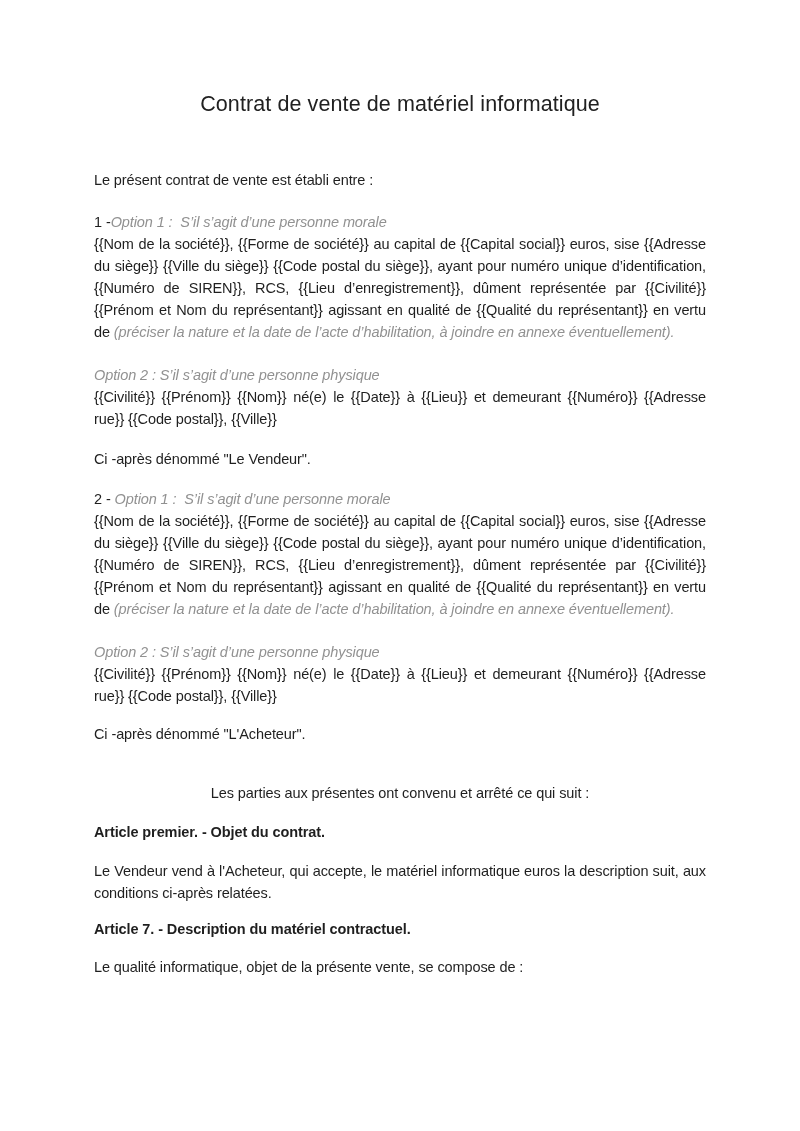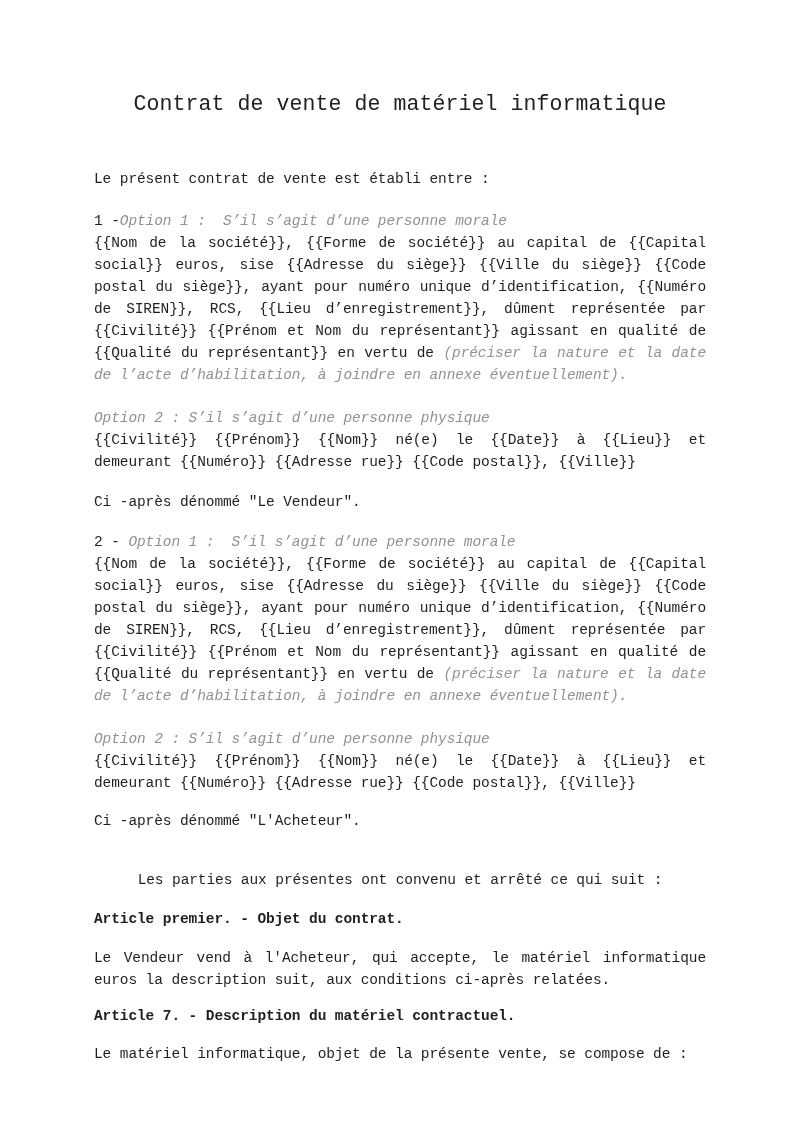--- a/index.html
+++ b/index.html
@@ -9,21 +9,20 @@
     background: #ffffff;
     overflow: hidden;
     font-family: "Liberation Sans", sans-serif;
   }
   .page {
     box-sizing: border-box;
     width: 800px;
     height: 947px;
     padding: 92px 94px 0 94px;
     background: #ffffff;
-    font-family: Liberation Mono, monospace;
   }
   .doc-title {
     font-size: 21.5px;
     font-weight: normal;
     color: #212121;
     text-align: center;
     margin: 0 0 52px 0;
     letter-spacing: 0.1px;
   }
   .para {
@@ -100,15 +99,15 @@
   </div>
 
   <p class="para designation designation-2">Ci -après dénommé "L'Acheteur".</p>
 
   <p class="para agreement">Les parties aux présentes ont convenu et arrêté ce qui suit :</p>
 
   <p class="para article-heading">Article premier. - Objet du contrat.</p>
   <p class="para article-body-1">Le Vendeur vend à l'Acheteur, qui accepte, le matériel informatique euros la description suit, aux conditions ci-après relatées.</p>
 
   <p class="para article-heading article-heading-2">Article 7. - Description du matériel contractuel.</p>
-  <p class="para article-body-2">Le matériel informatique, objet de la présente vente, se compose de :</p>
+  <p class="para article-body-2">Le qualité informatique, objet de la présente vente, se compose de :</p>
 
 </div>
 
 </body></html>

